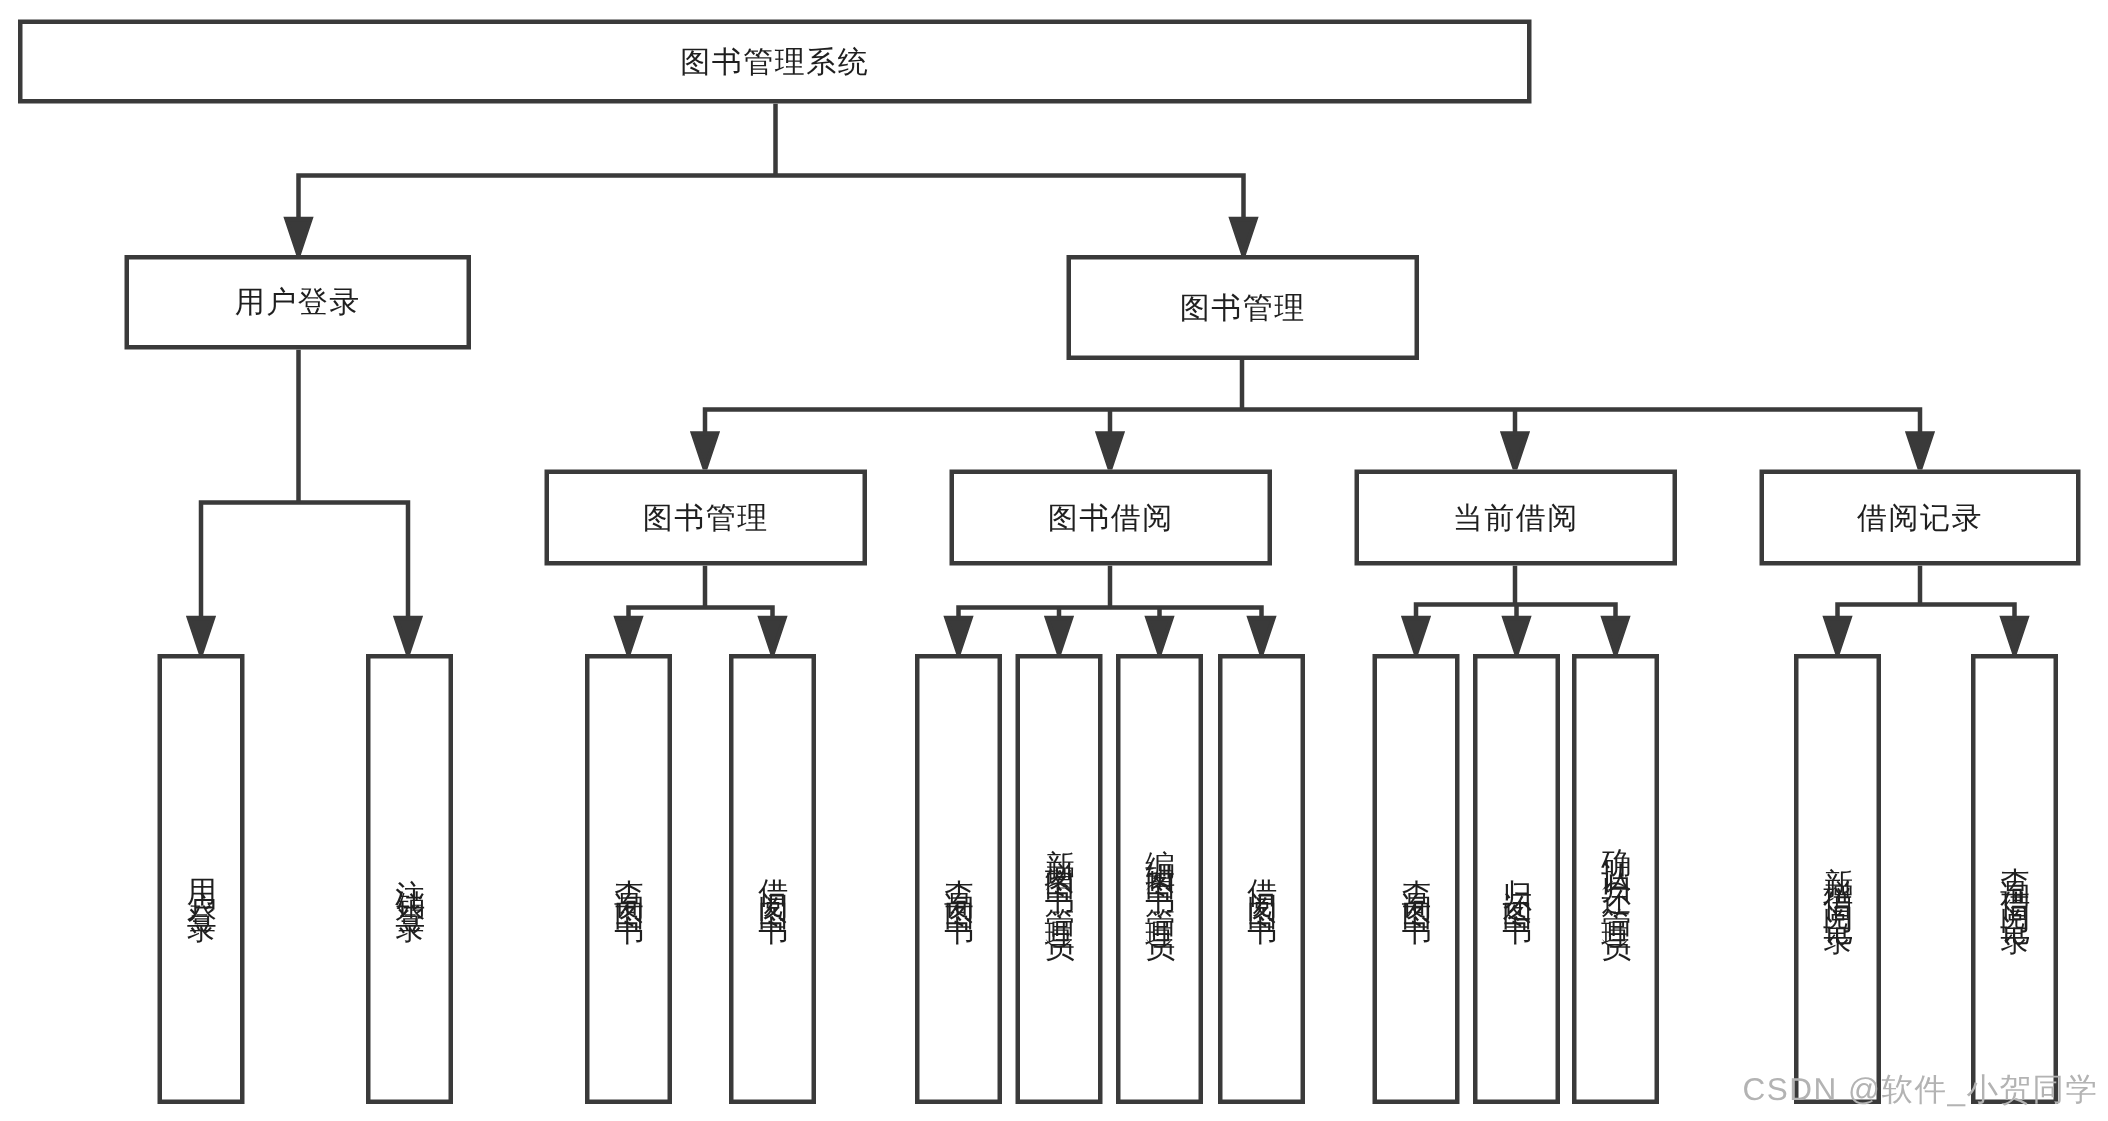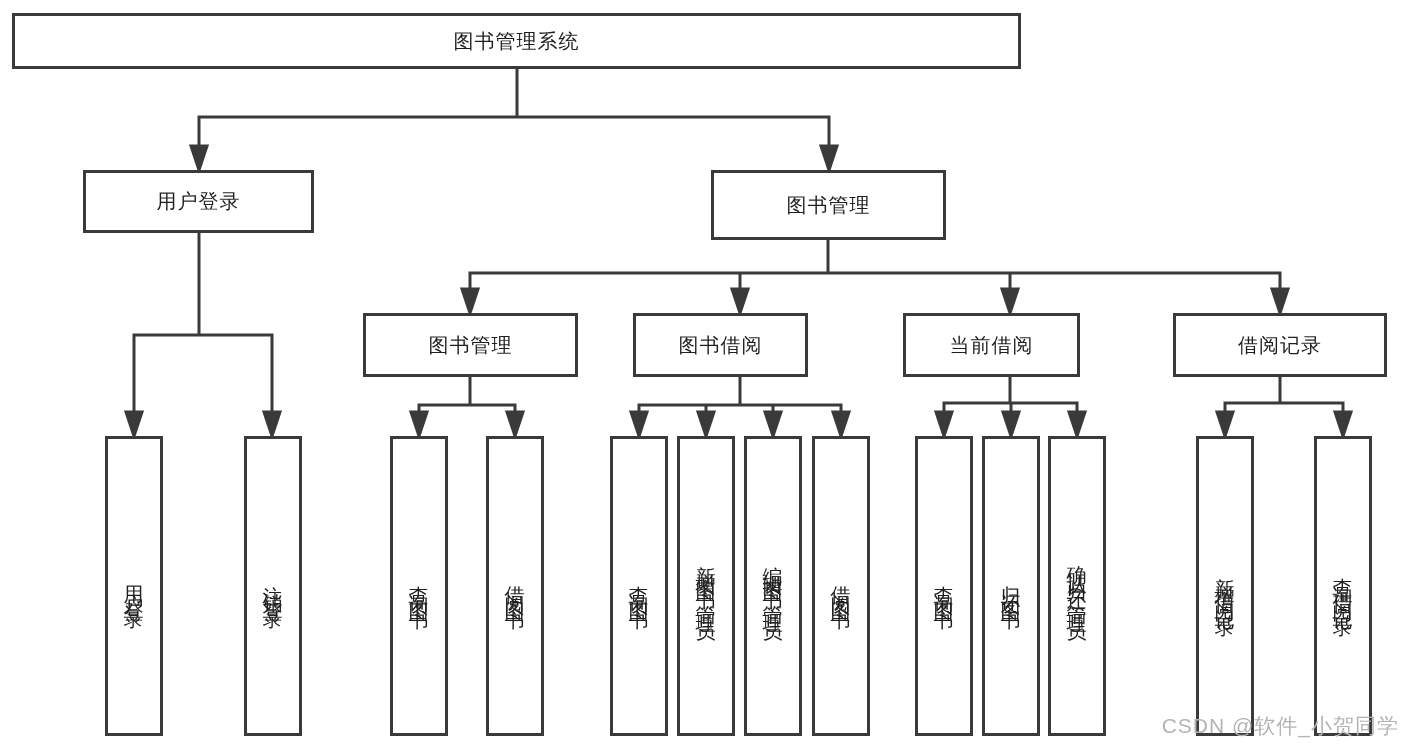--- a/index.html
+++ b/index.html
@@ -93,24 +93,24 @@
   <div class="box" style="left:83px;top:170px;width:231px;height:63px">
     <span class="lbl">用户登录</span>
   </div>
   <div class="box" style="left:711px;top:170px;width:235px;height:70px">
     <span class="lbl">图书管理</span>
   </div>
 
   <div class="box" style="left:363px;top:313px;width:215px;height:64px">
     <span class="lbl">图书管理</span>
   </div>
-  <div class="box" style="left:633px;top:313px;width:175px;height:64px">
+  <div class="box" style="left:633px;top:313px;width:215px;height:64px">
     <span class="lbl">图书借阅</span>
   </div>
-  <div class="box" style="left:903px;top:313px;width:177px;height:64px">
+  <div class="box" style="left:903px;top:313px;width:215px;height:64px">
     <span class="lbl">当前借阅</span>
   </div>
   <div class="box" style="left:1173px;top:313px;width:214px;height:64px">
     <span class="lbl">借阅记录</span>
   </div>
 
   <div class="box v" style="left:105px;top:436px;width:58px;height:300px">
     <span class="lbl">用户登录</span>
   </div>
   <div class="box v" style="left:244px;top:436px;width:58px;height:300px">

